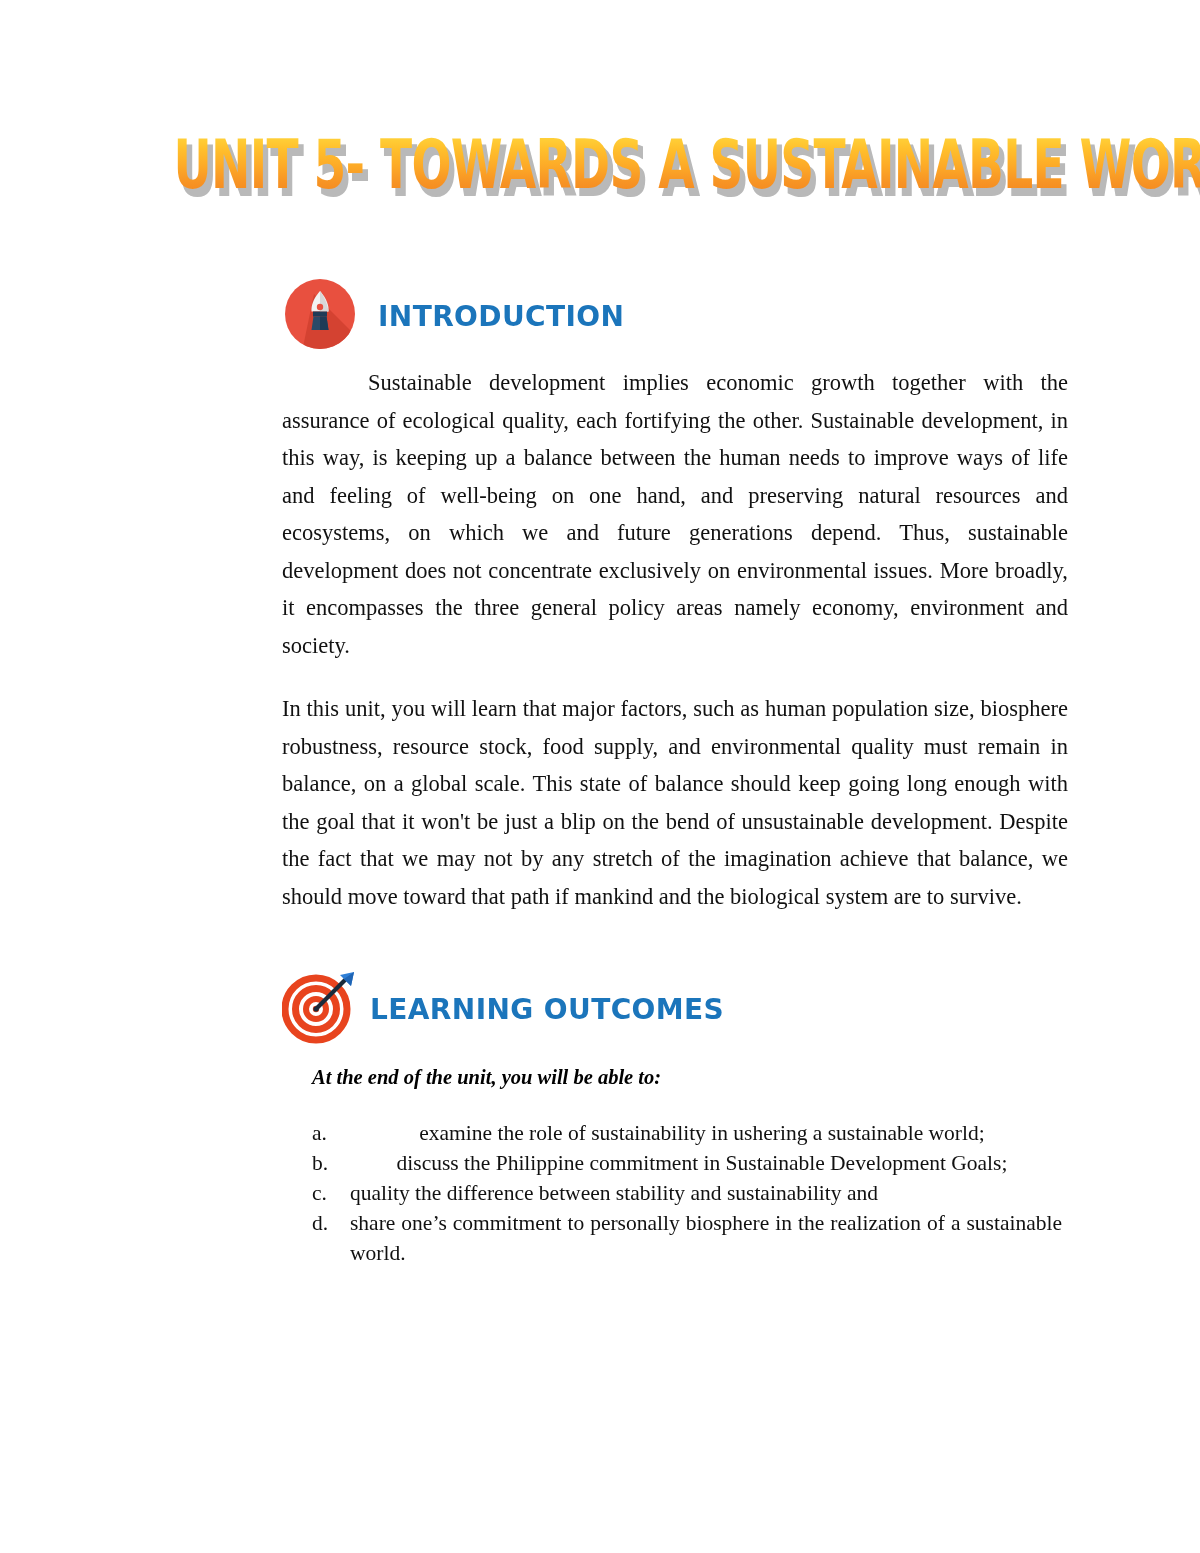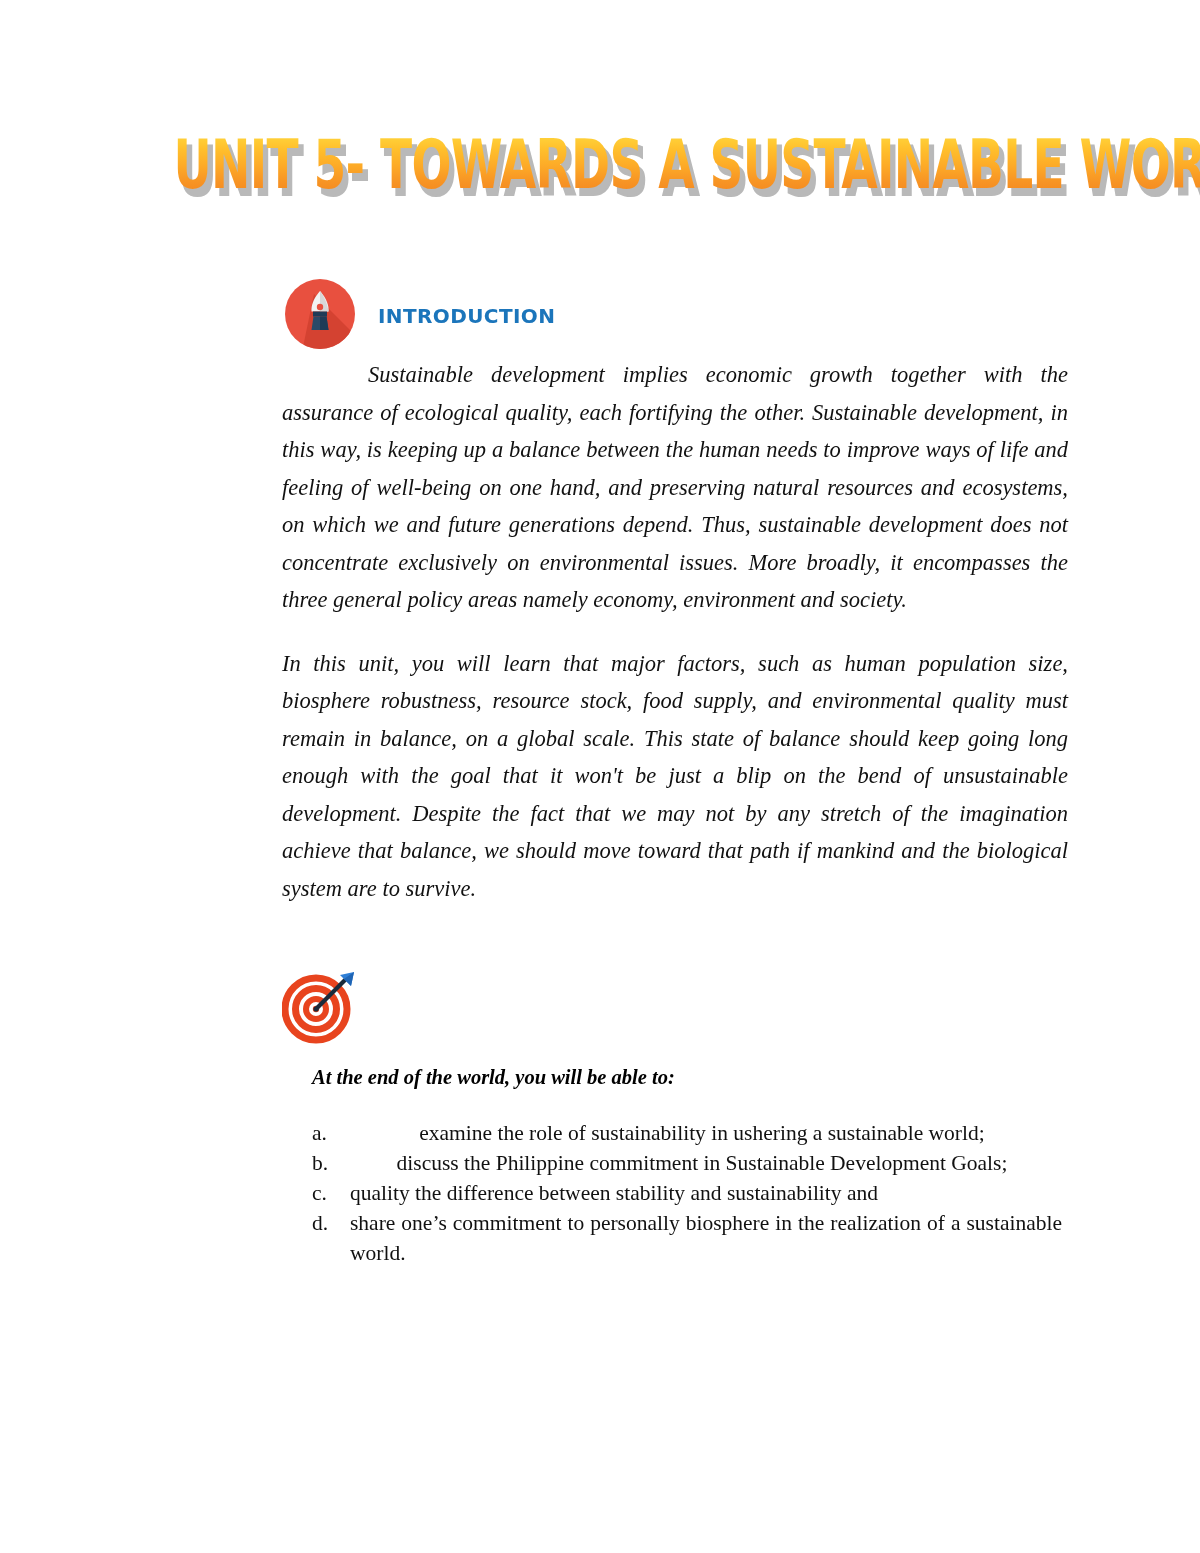--- a/index.html
+++ b/index.html
@@ -79,21 +79,21 @@
   .section-head .head-text {
     font-family: "DejaVu Sans", sans-serif;
     font-weight: bold;
     font-size: 27px;
     letter-spacing: 0.4px;
     color: #1b75bb;
     white-space: nowrap;
   }
 
   #intro-head { left: 284px; top: 278px; }
-  #intro-head .head-text { margin-left: 22px; font-size: 20px; }
+  #intro-head .head-text { margin-left: 22px; font-size: 28px; }
 
   #outcomes-head { left: 282px; top: 970px; }
   #outcomes-head .head-text { margin-left: 14px; font-size: 28px; }
 
   .icon-pen { width: 72px; height: 72px; }
   .icon-target { width: 74px; height: 74px; }
 
   
   .body-col {
     position: absolute;
@@ -104,21 +104,21 @@
     margin: 0 0 0 0;
     text-align: justify;
     font-size: 22.5px;
     line-height: 37.5px;
     font-family: "Liberation Serif", "DejaVu Serif", serif;
     color: #111111;
   }
   p.para.indent { text-indent: 86px; }
   p.para + p.para { margin-top: 26px; }
 
-  #para-block { top: 356px; font-style: italic; }
+  #para-block { top: 364px; }
 
   
   #lo-lead {
     position: absolute;
     left: 312px;
     top: 1066px;
     font-size: 20.5px;
     font-weight: bold;
     font-style: italic;
     font-family: "Liberation Serif", "DejaVu Serif", serif;
@@ -197,23 +197,24 @@
         <circle cx="34" cy="39" r="31" fill="none" stroke="#e8441e" stroke-width="7"></circle>
         <circle cx="34" cy="39" r="20.5" fill="none" stroke="#e8441e" stroke-width="7"></circle>
         <circle cx="34" cy="39" r="10" fill="none" stroke="#e8441e" stroke-width="6"></circle>
         <circle cx="34" cy="39" r="3.2" fill="#e8441e"></circle>
         <line x1="34" y1="39" x2="63" y2="10" stroke="#1b2a3a" stroke-width="4.2" stroke-linecap="round"></line>
         <polygon points="58,5 72,2 69,16" fill="#2f7fd6"></polygon>
         <polygon points="62,9 72,2 69,16" fill="#1f65b5"></polygon>
         <circle cx="34" cy="39" r="2.6" fill="#1b2a3a"></circle>
       </svg>
     </span>
-  </div>
-
-  <div id="lo-lead">At the end of the world, you will be able to:</div>
+    <span class="head-text">LEARNING OUTCOMES</span>
+  </div>
+
+  <div id="lo-lead">At the end of the unit, you will be able to:</div>
 
   <div id="lo-list">
     <div class="lo-item">
       <span class="lo-marker">a.</span>
       <span class="lo-text">examine the role of sustainability in ushering a sustainable world;</span>
     </div>
     <div class="lo-item">
       <span class="lo-marker">b.</span>
       <span class="lo-text">discuss the Philippine commitment in Sustainable Development Goals;</span>
     </div>

